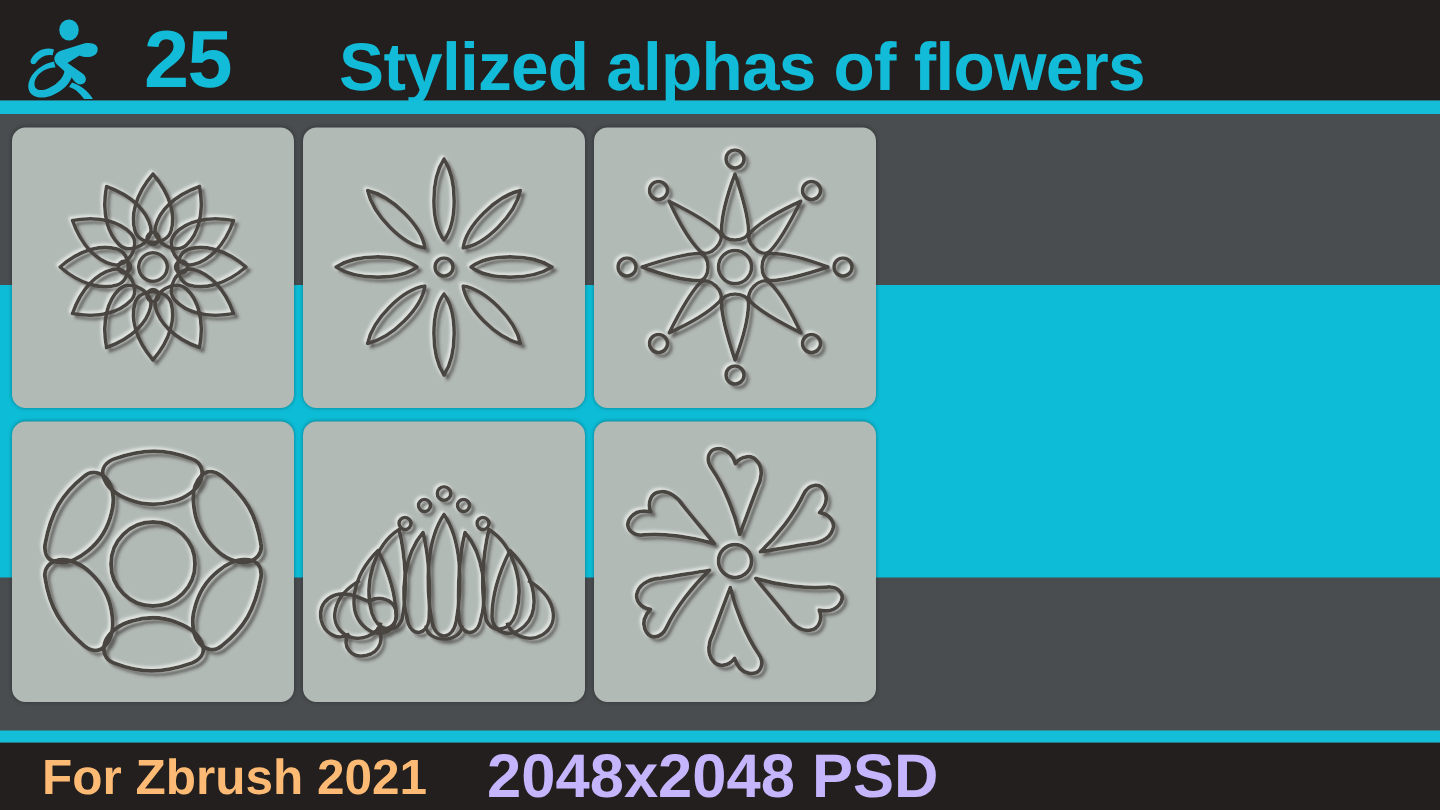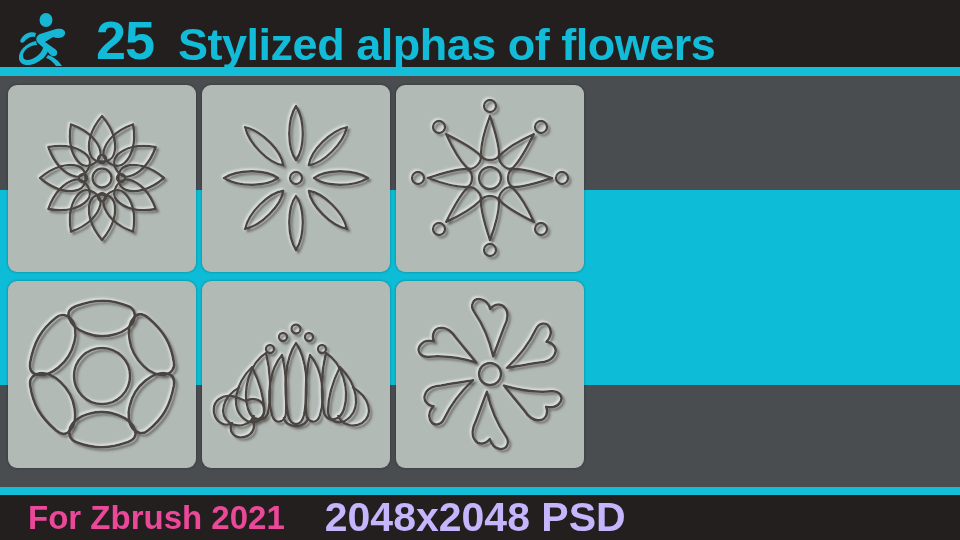--- a/index.html
+++ b/index.html
@@ -27,42 +27,42 @@
   #header-count{
     color:#12bcd8;
     font-size:54px;font-weight:bold;
     margin-left:22px;
     line-height:1;
     letter-spacing:-1px;
   }
   #header-title{
     color:#12bcd8;
     font-size:45px;font-weight:bold;
-    margin-left:24px;
+    margin-left:72px;
     line-height:1;
     letter-spacing:-0.5px;
   }
   #header-rule{
     position:absolute;left:0;top:67px;width:960px;height:9px;
     background:#14bdd8;z-index:41;
   }
 
   
   #footer-rule{
     position:absolute;left:0;top:487px;width:960px;height:8px;
     background:#14bdd8;z-index:41;
   }
   #footer-bar{
     position:absolute;left:0;top:495px;width:960px;height:45px;
     background:#221f1e;
     display:flex;align-items:center;
     z-index:40;
   }
   #footer-software{
-    color:#ec4899;font-size:33px;font-weight:bold;margin-left:28px;line-height:1;
+    color:#fdba74;font-size:33px;font-weight:bold;margin-left:28px;line-height:1;
   }
   #footer-resolution{
     color:#c4b5fd;font-size:41px;font-weight:bold;margin-left:40px;line-height:1;
   }
 
   
   #stage{
     position:absolute;left:0;top:76px;width:960px;height:411px;
     background:#4a4d50;
     overflow:hidden;

